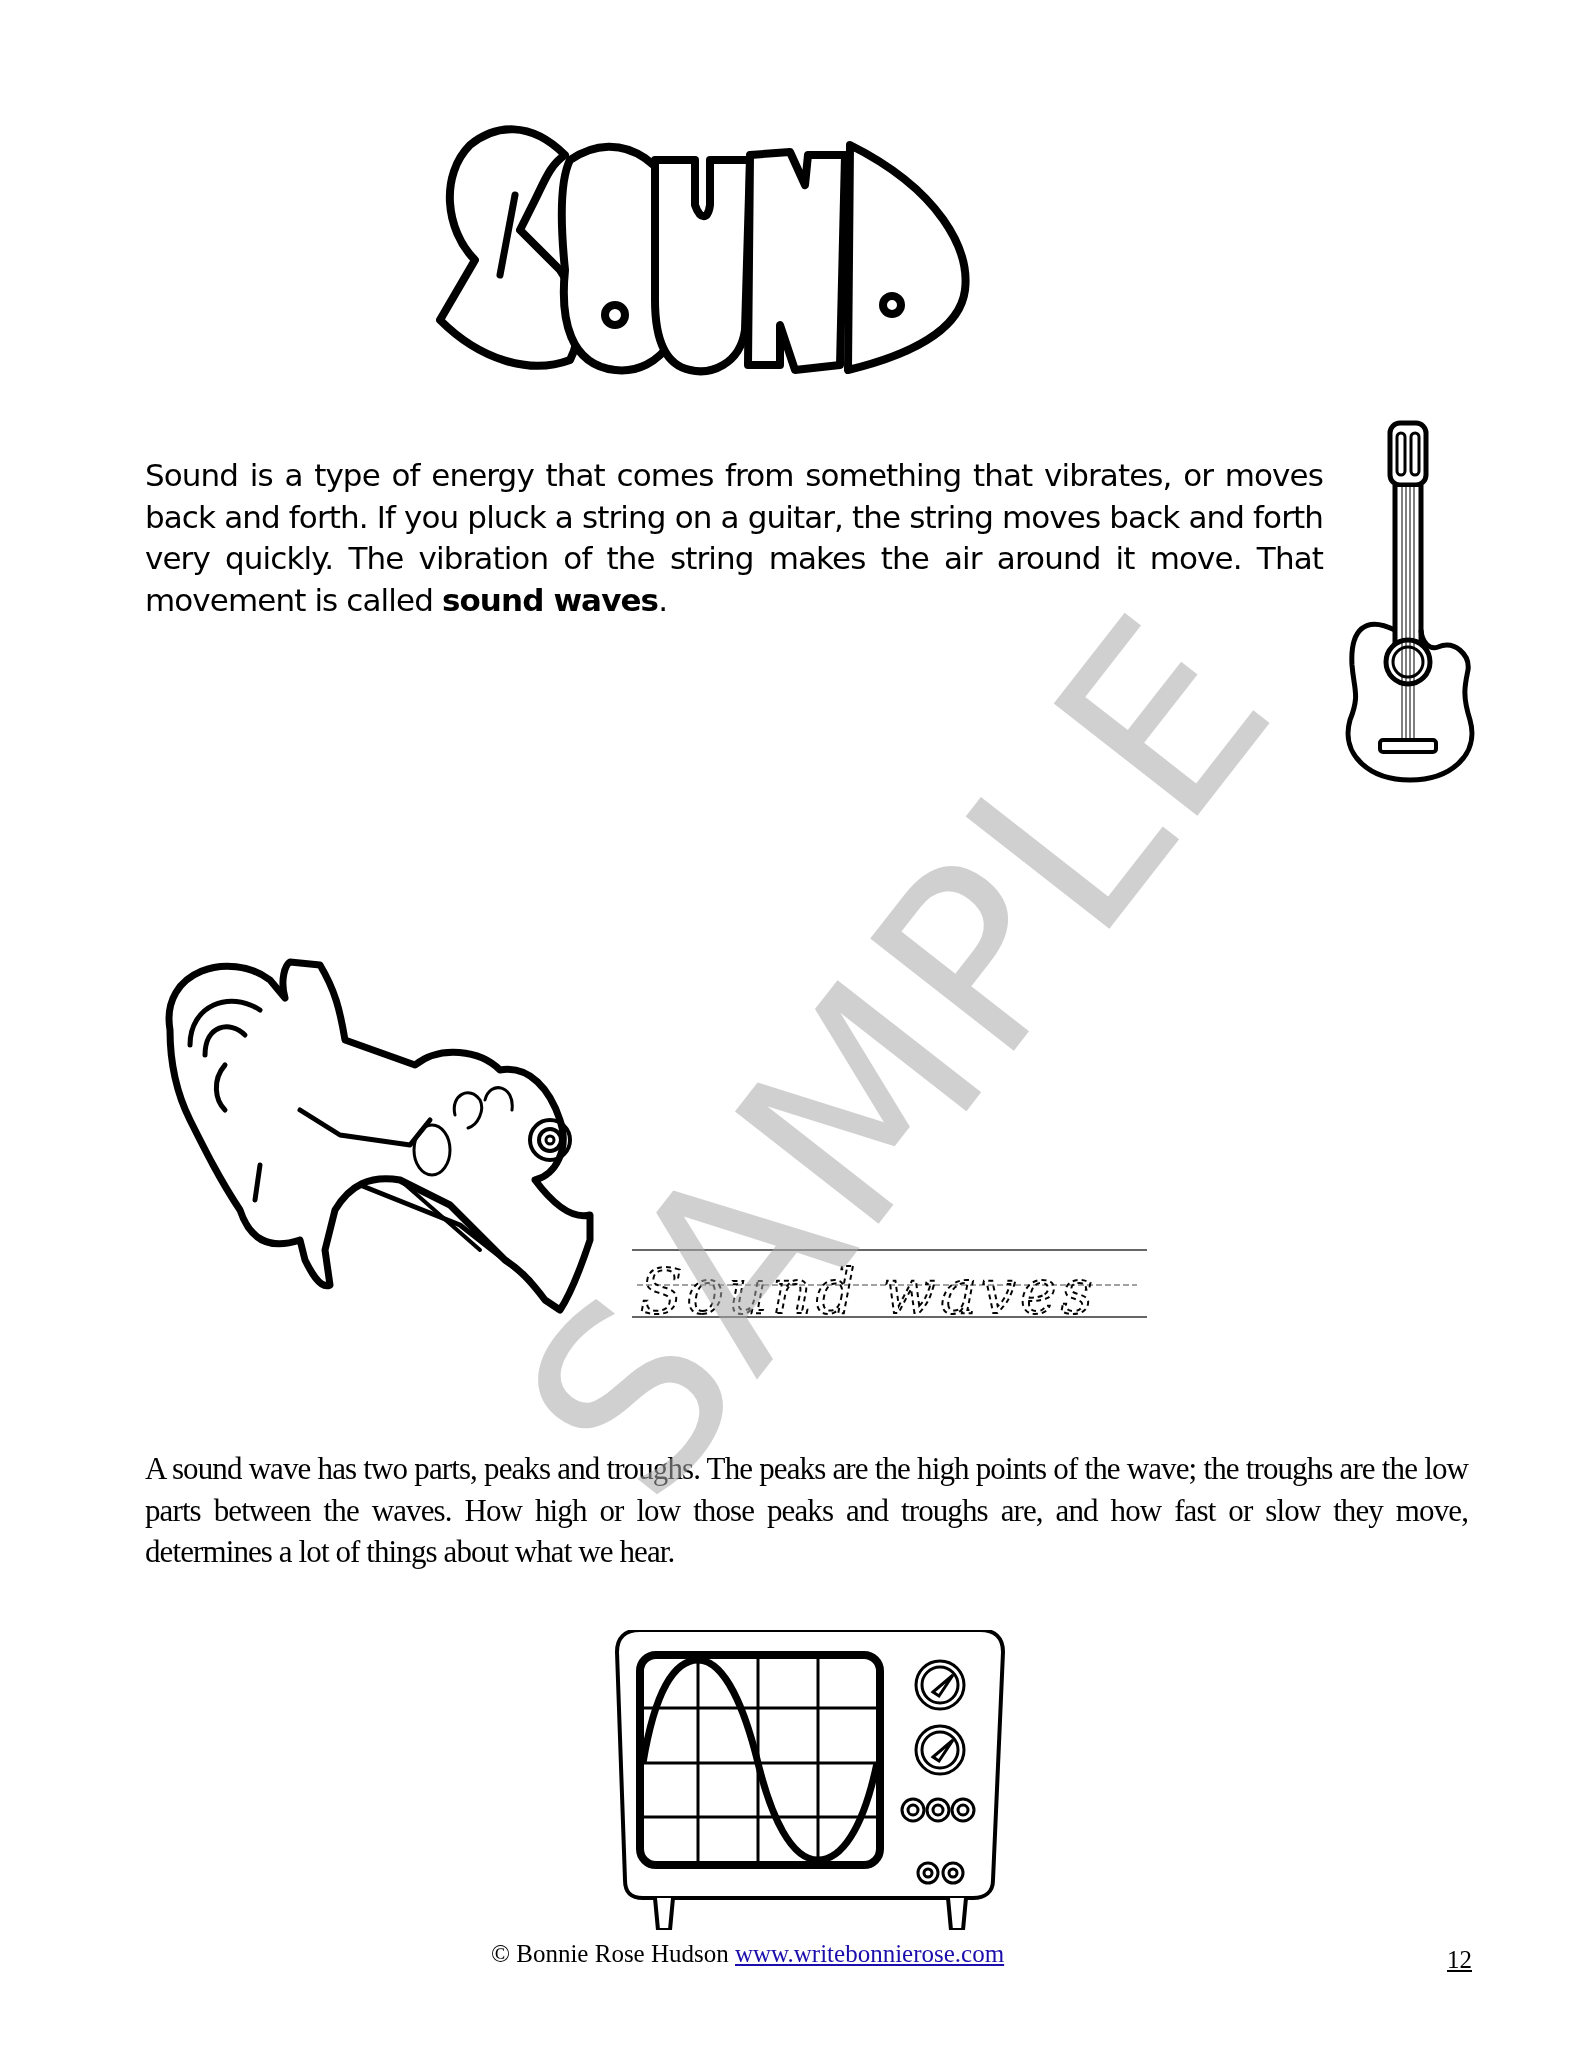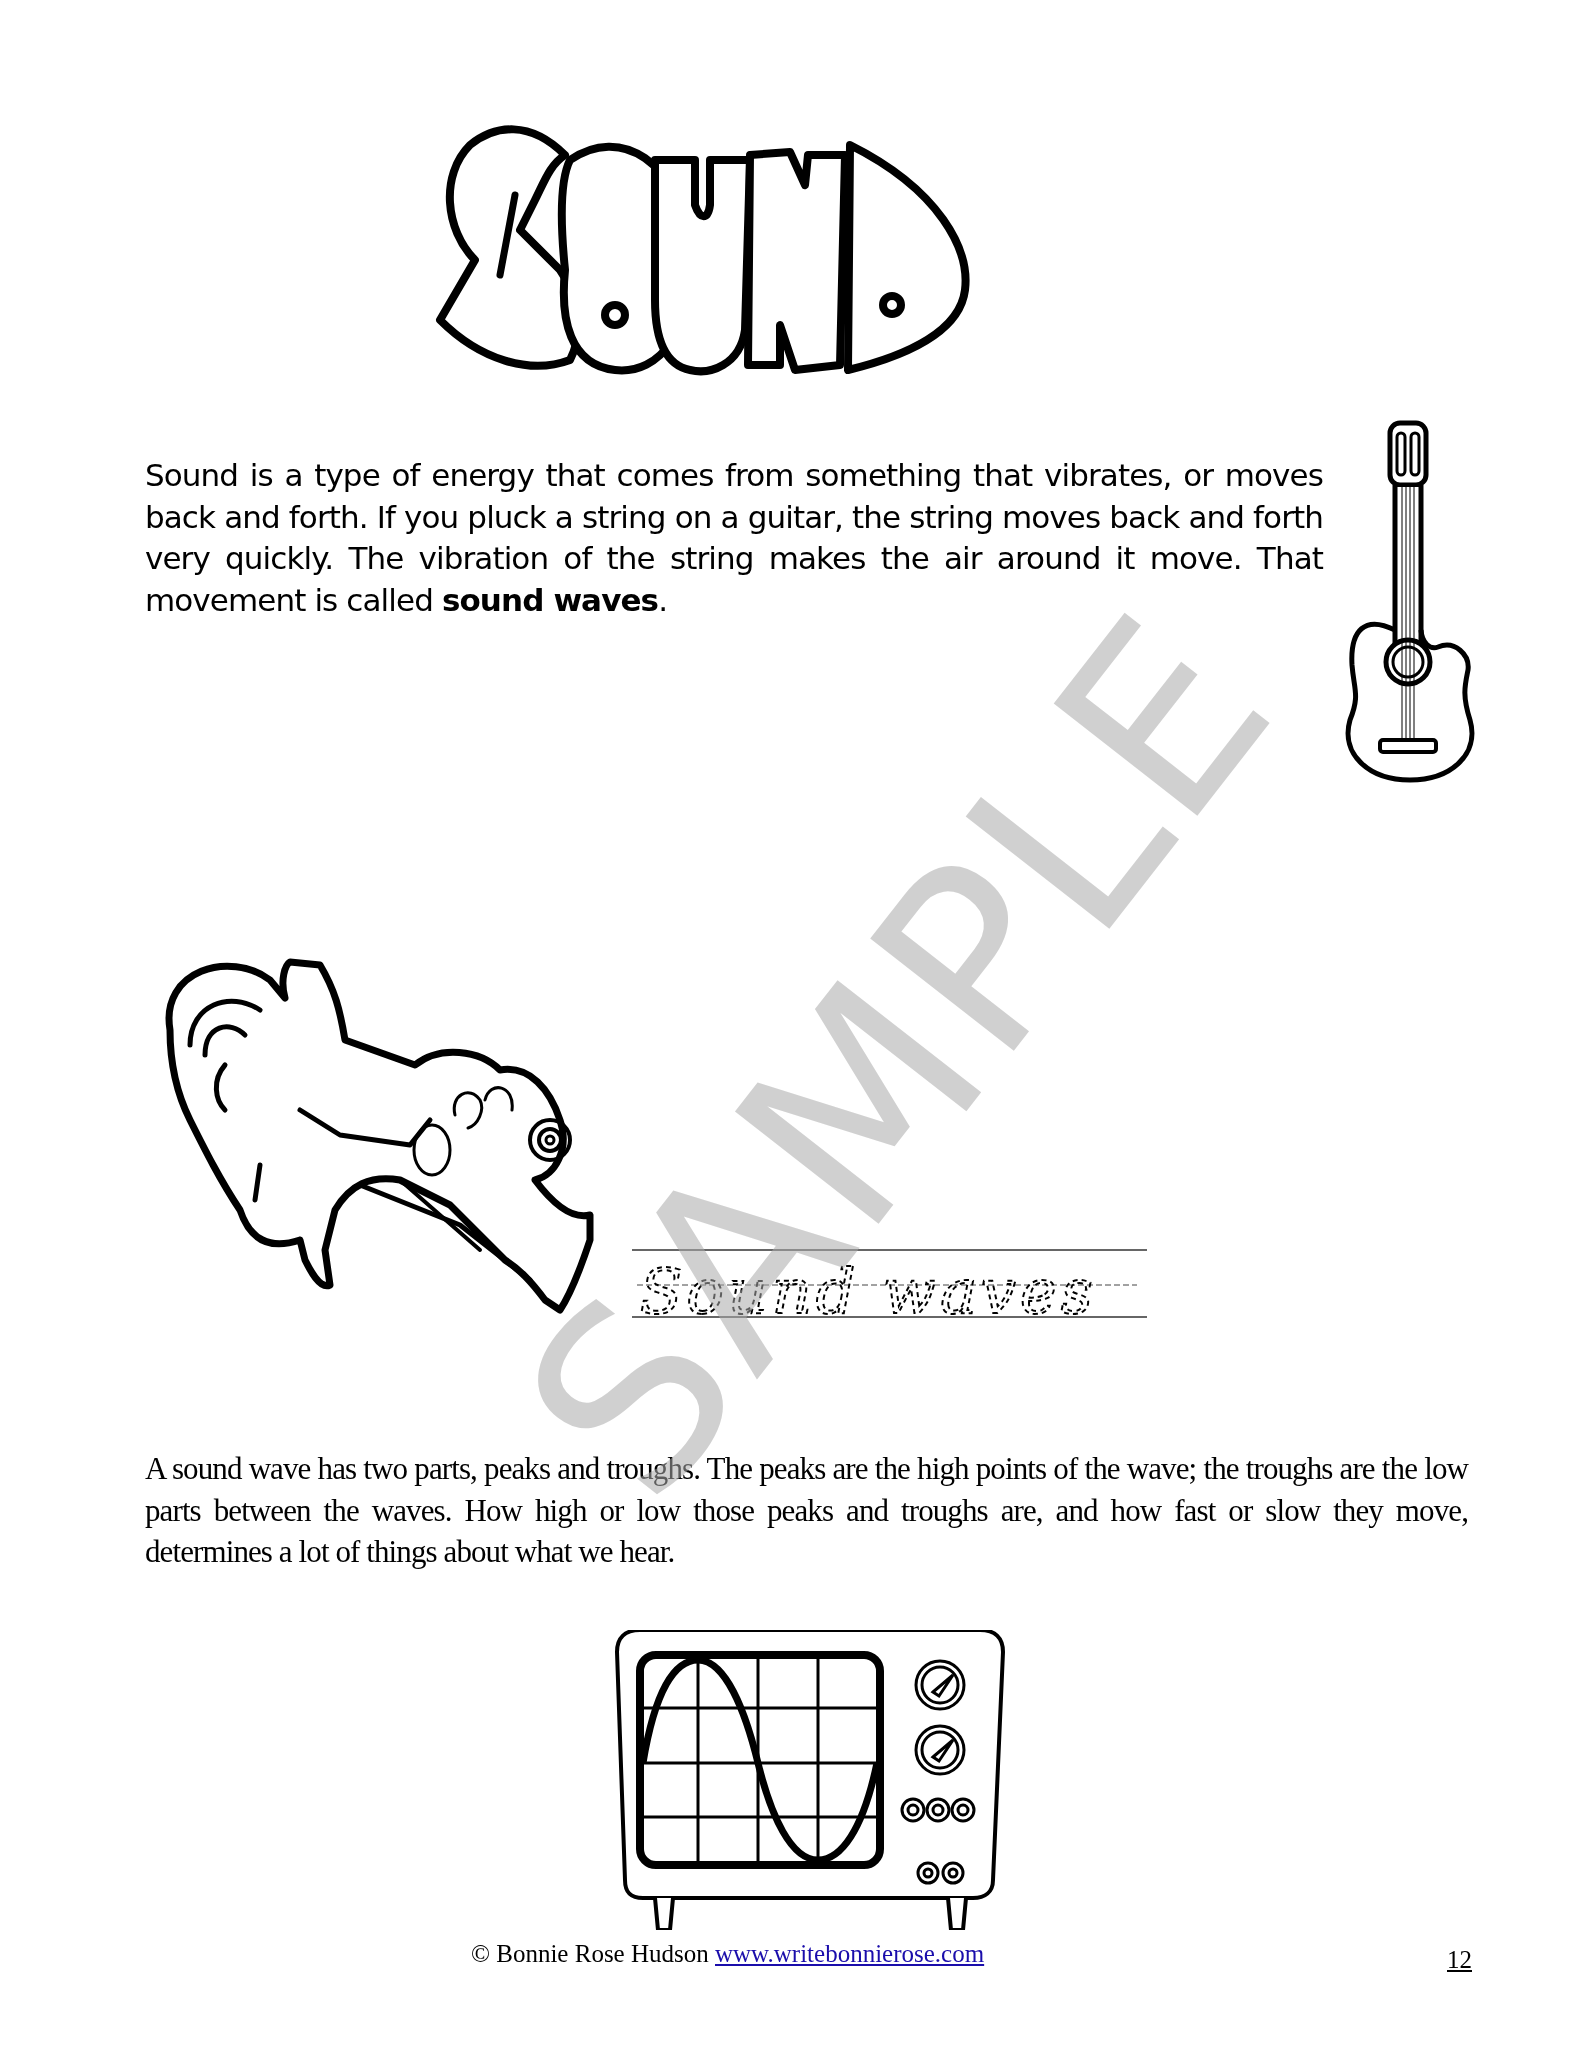--- a/index.html
+++ b/index.html
@@ -12,21 +12,21 @@
   #p2 { left: 145px; top: 630px; width: 1178px; }
   #p3 { left: 145px; top: 838px; width: 1323px; }
   #p4 { left: 648px; top: 960px; width: 820px; }
   #p5 { left: 145px; top: 1417px; width: 1323px; font-family: Liberation Serif, serif; }
   .guitar { position: absolute; left: 1340px; top: 415px; width: 140px; height: 370px; }
   .ear { position: absolute; left: 150px; top: 950px; width: 500px; height: 380px; }
   .cursive-box { position: absolute; left: 632px; top: 1240px; width: 515px; height: 80px; }
   .tv { position: absolute; left: 615px; top: 1630px; width: 390px; height: 300px; }
   .watermark { position: absolute; left: 340px; top: 970px; font-family: "DejaVu Sans", sans-serif; font-size: 250px; color: rgba(170,170,170,0.55); transform: rotate(-52deg); transform-origin: left top; letter-spacing: 4px; white-space: nowrap; pointer-events: none; top: 1370px; left: 470px; }
   .footer { position: absolute; top: 1940px; left: 0; width: 1583px; font-family: "Liberation Serif", serif; font-size: 25px; }
-  .footer .credit { position: absolute; left: 471px; top: 0; }
+  .footer .credit { position: absolute; left: 491px; top: 0; }
   .footer .link { color: #1a0dab; text-decoration: underline; }
   .footer .page-num { position: absolute; left: 1447px; top: 6px; text-decoration: underline; }
 </style>
 </head>
 <body>
 
 <div class="page">
 
   <svg class="title-art" viewBox="0 0 780 280">
     <title>SOUND</title>

